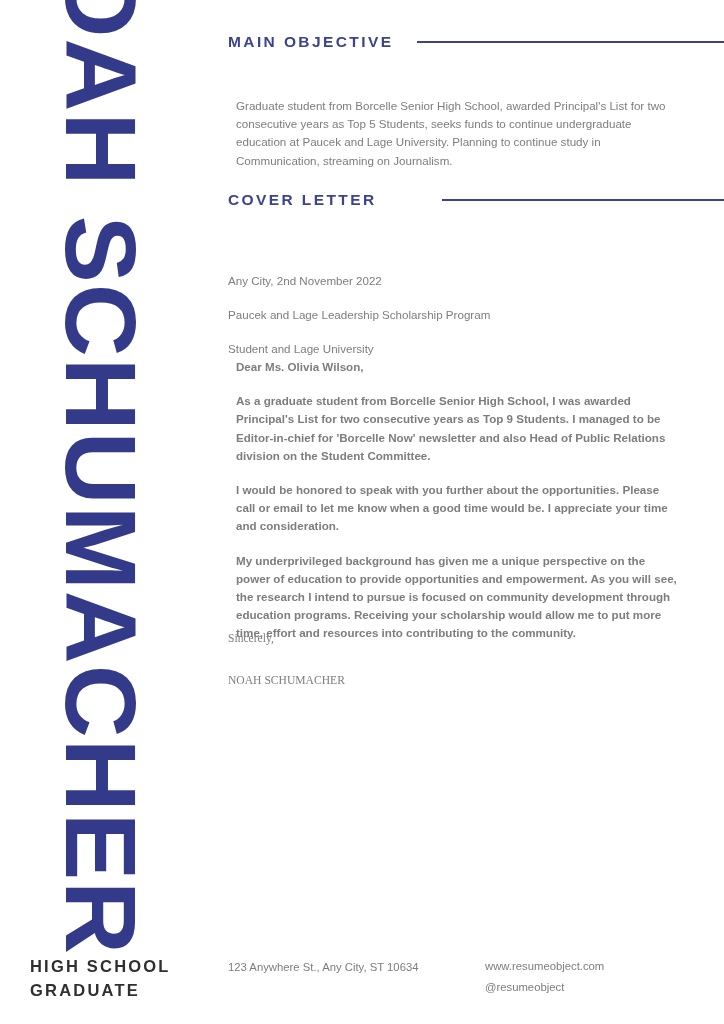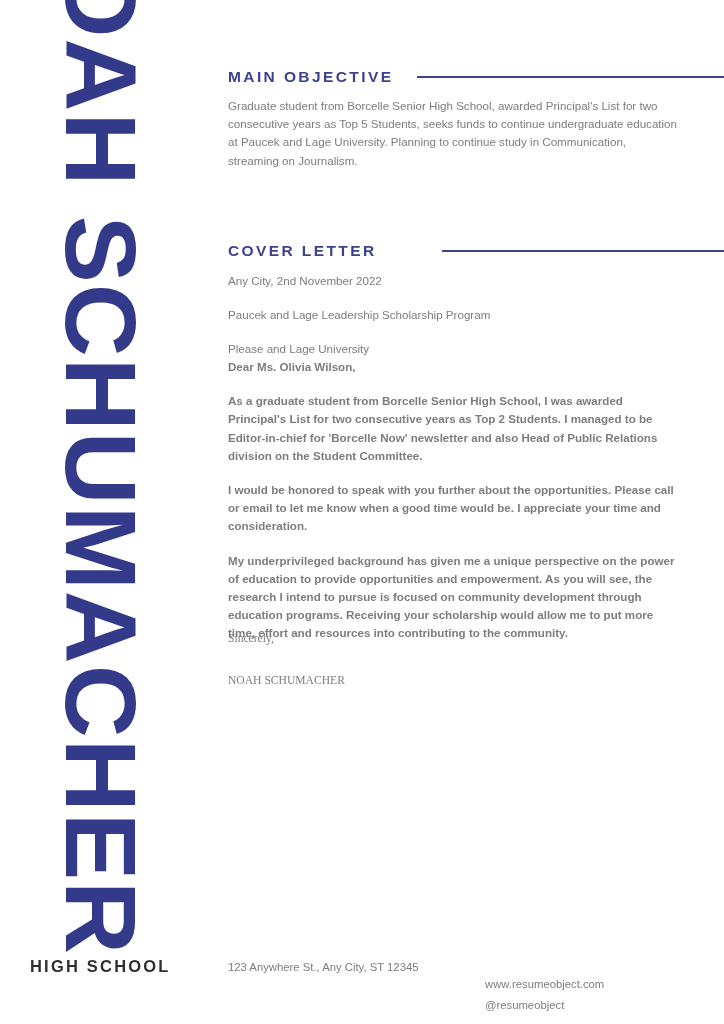--- a/index.html
+++ b/index.html
@@ -41,56 +41,55 @@
     color: #343a8a;
   }
 
   
   .section-head {
     position: absolute;
     display: flex;
     align-items: center;
     left: 228px;
     right: 0px;
-    margin-top: 35px;
   }
   .section-head .head-text {
     font-size: 15.5px;
     font-weight: 700;
     letter-spacing: 2.4px;
     color: #3d428f;
     white-space: nowrap;
   }
   .section-head .head-rule {
     flex: 1 1 auto;
     height: 2px;
     background: #3d428f;
     margin-left: 18px;
   }
   #head-objective { top: 33px; }
   #head-objective .head-rule { margin-left: 24px; }
-  #head-cover { top: 207px; }
+  #head-cover { top: 191px; }
   #head-cover .head-rule { margin-left: 65px; }
 
   
   .body-block {
     position: absolute;
     left: 228px;
     width: 452px;
     color: #7d7d7d;
     font-size: 11.6px;
     line-height: 18.2px;
   }
   #objective-body { top: 97px; }
   #letter-meta    { top: 272px; }
   #letter-body    { top: 358px; }
   #letter-sign    { top: 630px; }
 
   .body-block p {
-    margin: 0 0 16px 0;
+    margin: 0 0 16px 8px;
   }
   .body-block p:last-child { margin-bottom: 0; }
   .meta-line { margin: 0 0 16px 0; }
   .meta-line:last-child { margin-bottom: 0; }
   .letter-line { margin: 0; font-weight: bold; }
   .sign-line { margin: 0 0 24px 0; font-family: Liberation Serif, serif; }
   .sign-line:last-child { margin-bottom: 0; }
 
   
   .footer {
@@ -111,21 +110,21 @@
     letter-spacing: 2.2px;
     line-height: 24px;
   }
   .footer-col {
     position: absolute;
     color: #7d7d7d;
     font-size: 11.3px;
     line-height: 21px;
   }
   #footer-contact { left: 228px; top: 7px; width: 240px; }
-  #footer-web     { left: 485px; top: 24px; width: 230px; }
+  #footer-web     { left: 485px; top: 6px; width: 230px; }
   .footer-col div { white-space: nowrap; }
 </style>
 </head>
 <body>
 
 <div class="page">
 
   <div class="name-rail">
     <div class="name-vertical">NOAH SCHUMACHER</div>
   </div>
@@ -140,41 +139,42 @@
   </div>
 
   <div class="section-head" id="head-cover">
     <span class="head-text">COVER LETTER</span>
     <span class="head-rule"></span>
   </div>
 
   <div class="body-block" id="letter-meta">
     <div class="meta-line">Any City, 2nd November 2022</div>
     <div class="meta-line">Paucek and Lage Leadership Scholarship Program</div>
-    <div class="meta-line">Please and Lage University</div>
+    <div class="meta-line">Student and Lage University</div>
   </div>
 
   <div class="body-block" id="letter-body">
     <p class="letter-line">Dear Ms. Olivia Wilson,</p>
-    <p class="letter-line">As a graduate student from Borcelle Senior High School, I was awarded Principal's List for two consecutive years as Top 2 Students. I managed to be Editor-in-chief for 'Borcelle Now' newsletter and also Head of Public Relations division on the Student Committee.</p>
+    <p class="letter-line">As a graduate student from Borcelle Senior High School, I was awarded Principal's List for two consecutive years as Top 9 Students. I managed to be Editor-in-chief for 'Borcelle Now' newsletter and also Head of Public Relations division on the Student Committee.</p>
     <p class="letter-line">I would be honored to speak with you further about the opportunities. Please call or email to let me know when a good time would be. I appreciate your time and consideration.</p>
     <p class="letter-line">My underprivileged background has given me a unique perspective on the power of education to provide opportunities and empowerment. As you will see, the research I intend to pursue is focused on community development through education programs. Receiving your scholarship would allow me to put more time, effort and resources into contributing to the community.</p>
   </div>
 
   <div class="body-block" id="letter-sign">
     <div class="sign-line">Sincerely,</div>
     <div class="sign-line">NOAH SCHUMACHER</div>
   </div>
 
   <div class="footer">
     <div class="footer-title">
       <div>HIGH SCHOOL</div>
+      <div>GRADUATE</div>
     </div>
     <div class="footer-col" id="footer-contact">
-      <div>123 Anywhere St., Any City, ST 12345</div>
+      <div>123 Anywhere St., Any City, ST 10634</div>
     </div>
     <div class="footer-col" id="footer-web">
       <div>www.resumeobject.com</div>
       <div>@resumeobject</div>
     </div>
   </div>
 
 </div>
 
 </body></html>

